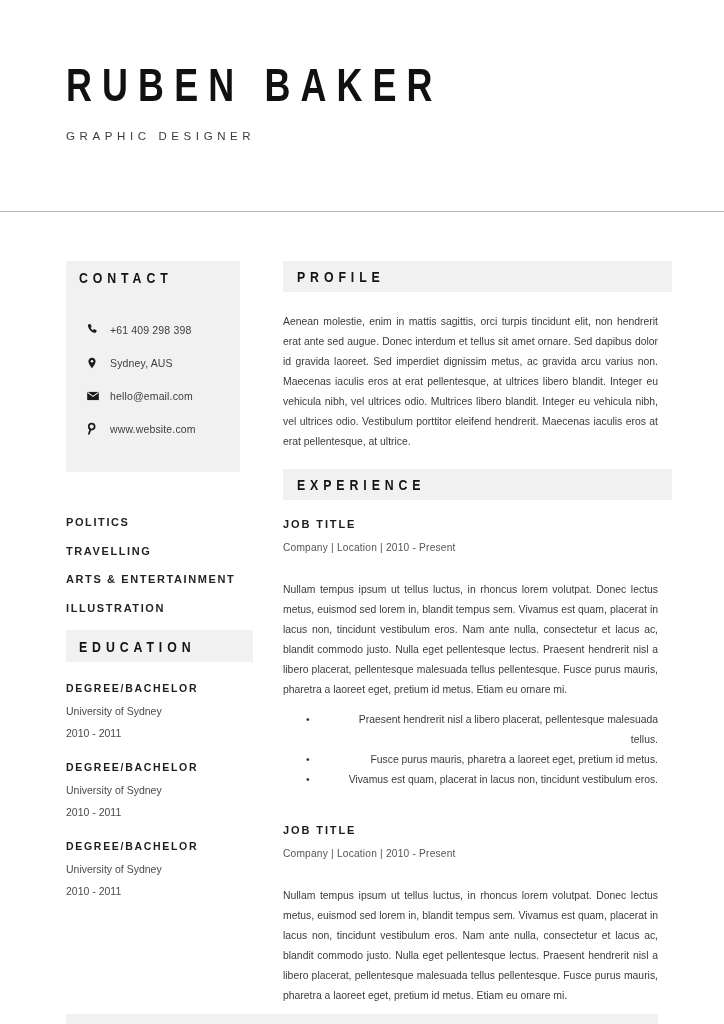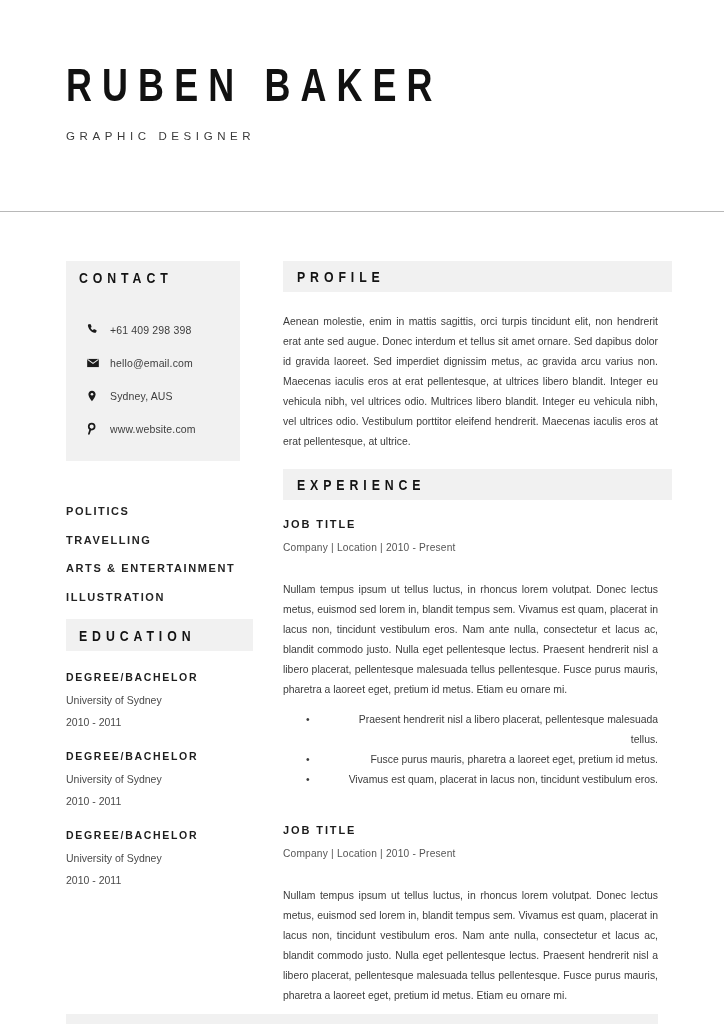--- a/index.html
+++ b/index.html
@@ -91,21 +91,21 @@
     width: 375px;
     height: 31px;
     padding-left: 14px;
   }
 
   
   .contact-panel {
     background: #f1f1f1;
     width: 174px;
     padding-top: 0;
-    padding-bottom: 16px;
+    padding-bottom: 27px;
   }
   .contact-list {
     padding: 20px 0 0 0;
   }
   .contact-row {
     display: flex;
     align-items: center;
     height: 33px;
     padding-left: 20px;
   }
@@ -236,40 +236,40 @@
       </div>
       <div class="contact-list">
 
         <div class="contact-row">
           <span class="contact-icon">
             <svg width="13" height="13" viewBox="0 0 24 24" fill="currentColor">
               <path d="M6.6 2.2c.9-.5 2 .0 2.4 1l1.1 2.7c.3.8.1 1.7-.6 2.2l-1 .8c.8 1.9 2.4 3.5 4.3 4.3l.8-1c.5-.7 1.4-.9 2.2-.6l2.7 1.1c1 .4 1.5 1.5 1 2.4l-1 1.9c-.5.9-1.5 1.4-2.5 1.2C9.9 17.1 4.3 11.5 3.5 4.8c-.1-1 .4-2 1.3-2.5l1.8-.1z"></path>
             </svg>
           </span>
           <span class="contact-text">+61 409 298 398</span>
+        </div>
+
+        <div class="contact-row">
+          <span class="contact-icon">
+            <svg width="12" height="14" viewBox="0 0 24 24" fill="currentColor">
+              <path d="M12 1.5c-4 0-7.2 3.2-7.2 7.2 0 5.4 7.2 14 7.2 14s7.2-8.6 7.2-14c0-4-3.2-7.2-7.2-7.2z"></path>
+              <circle cx="12" cy="8.6" r="2.6" fill="#f1f1f1"></circle>
+            </svg>
+          </span>
+          <span class="contact-text">Sydney, AUS</span>
         </div>
 
         <div class="contact-row">
           <span class="contact-icon">
             <svg width="14" height="14" viewBox="0 0 24 24" fill="currentColor">
               <path d="M2 5h20v14H2z" fill="currentColor"></path>
               <path d="M2.6 5.7L12 12.6l9.4-6.9" stroke="#f1f1f1" stroke-width="1.8" fill="none"></path>
             </svg>
           </span>
           <span class="contact-text">hello@email.com</span>
-        </div>
-
-        <div class="contact-row">
-          <span class="contact-icon">
-            <svg width="12" height="14" viewBox="0 0 24 24" fill="currentColor">
-              <path d="M12 1.5c-4 0-7.2 3.2-7.2 7.2 0 5.4 7.2 14 7.2 14s7.2-8.6 7.2-14c0-4-3.2-7.2-7.2-7.2z"></path>
-              <circle cx="12" cy="8.6" r="2.6" fill="#f1f1f1"></circle>
-            </svg>
-          </span>
-          <span class="contact-text">Sydney, AUS</span>
         </div>
 
         <div class="contact-row">
           <span class="contact-icon">
             <svg width="13" height="13" viewBox="0 0 24 24" fill="none" stroke="currentColor">
               <circle cx="10.5" cy="8.5" r="5.4" stroke-width="3.2"></circle>
               <path d="M8.2 13.6L5.4 21.8" stroke-width="3.2" stroke-linecap="round"></path>
             </svg>
           </span>
           <span class="contact-text">www.website.com</span>

